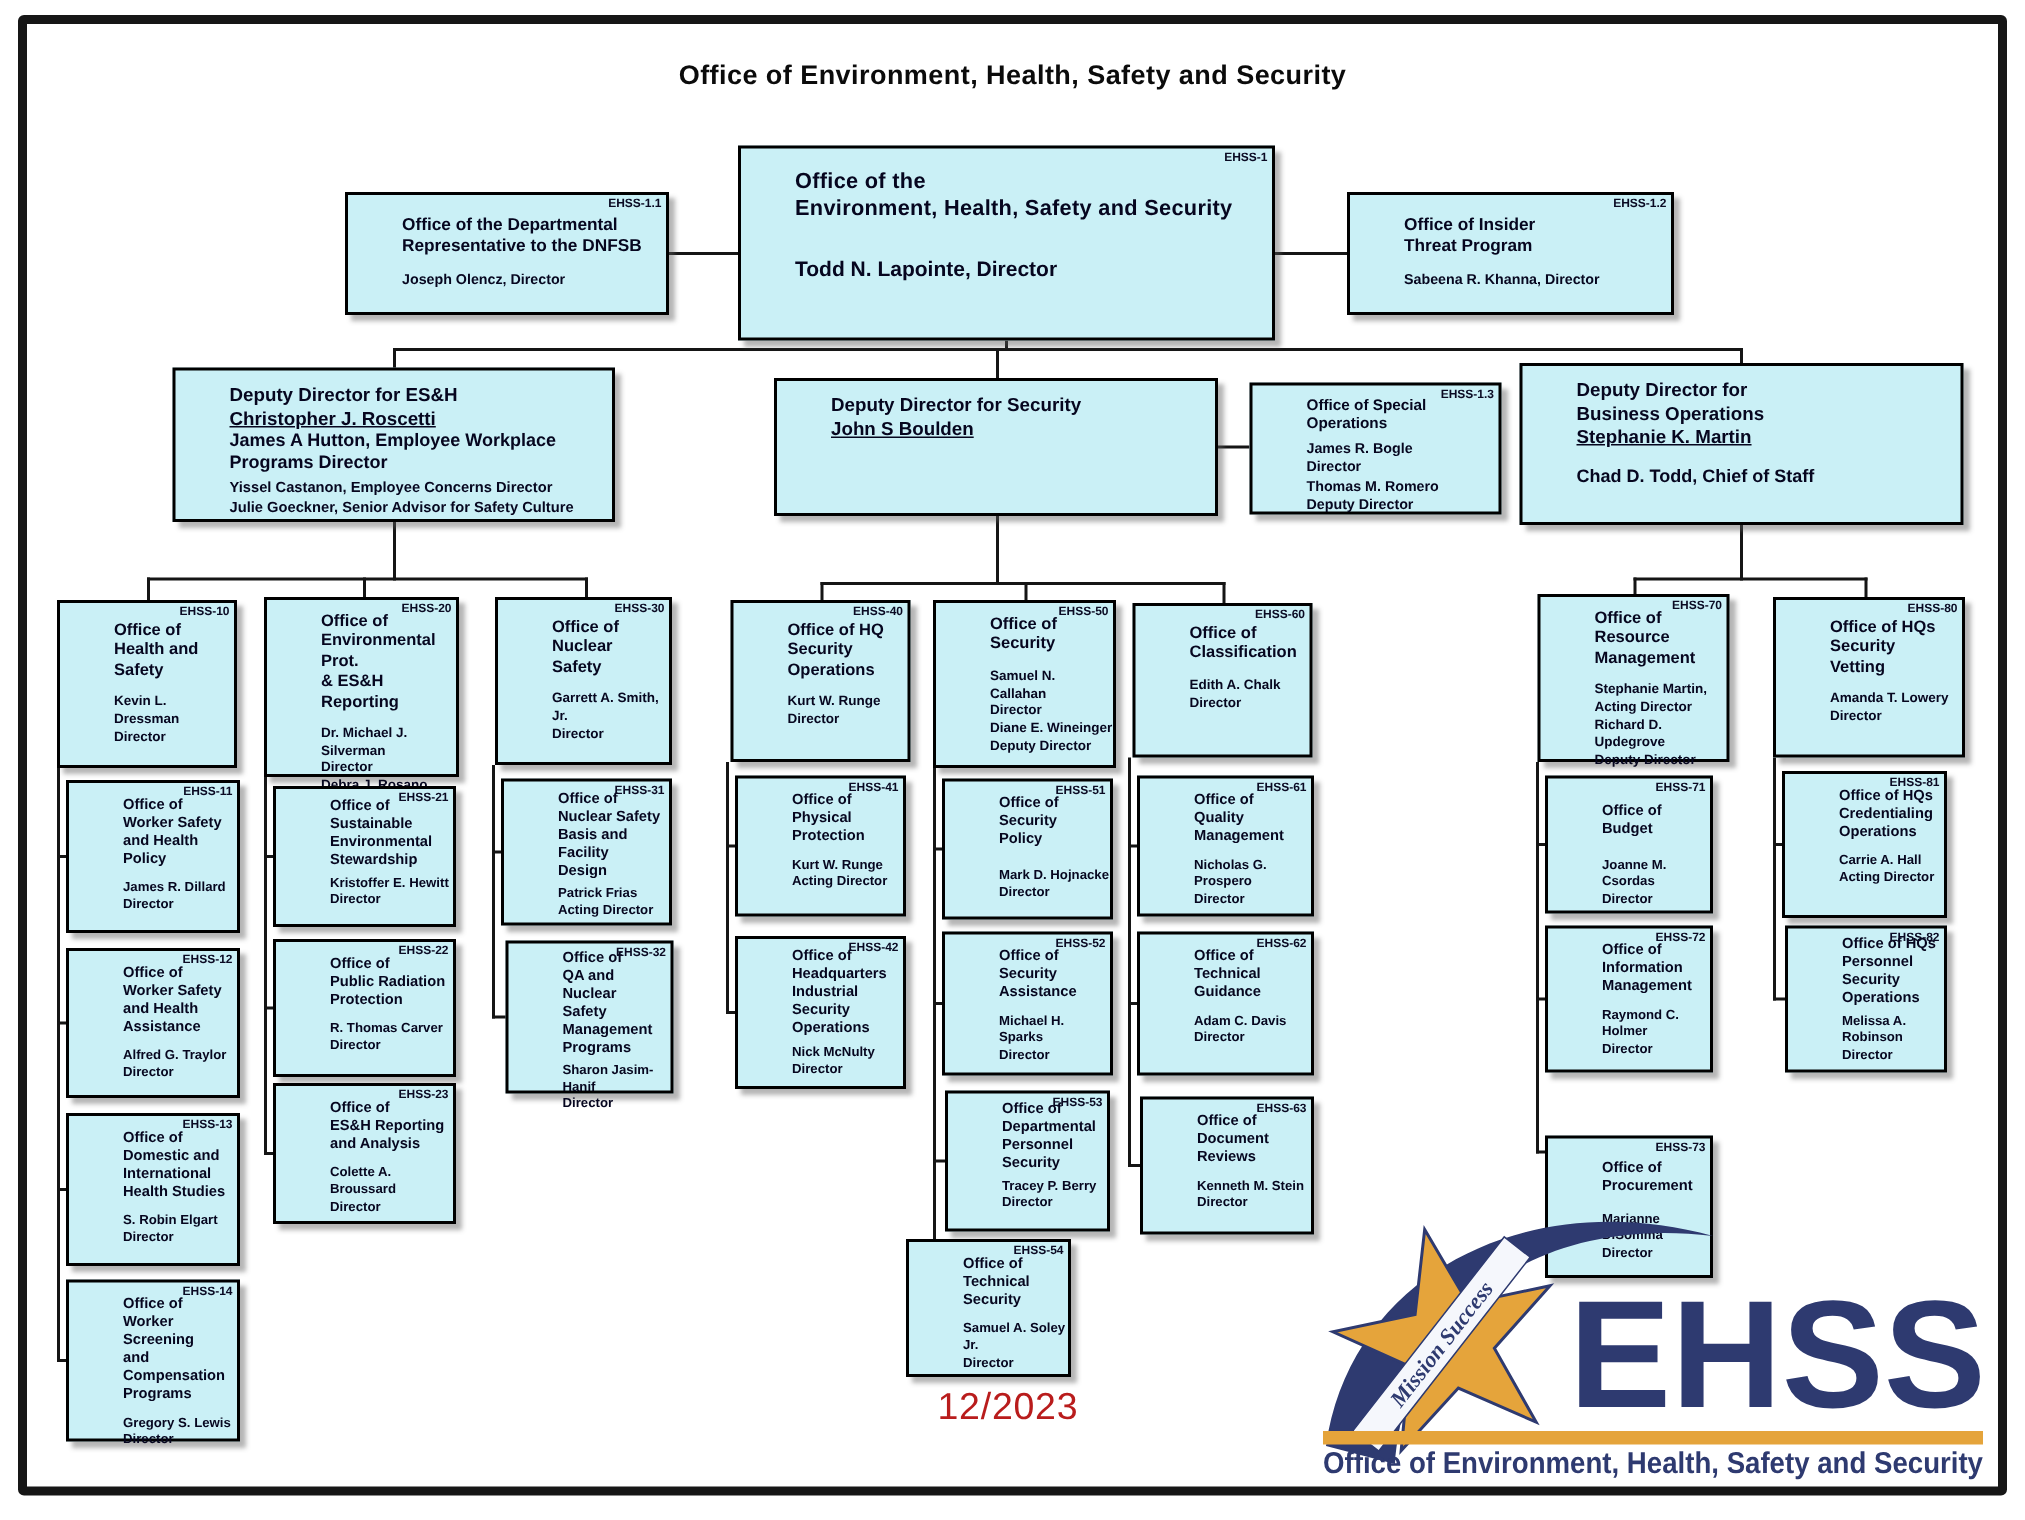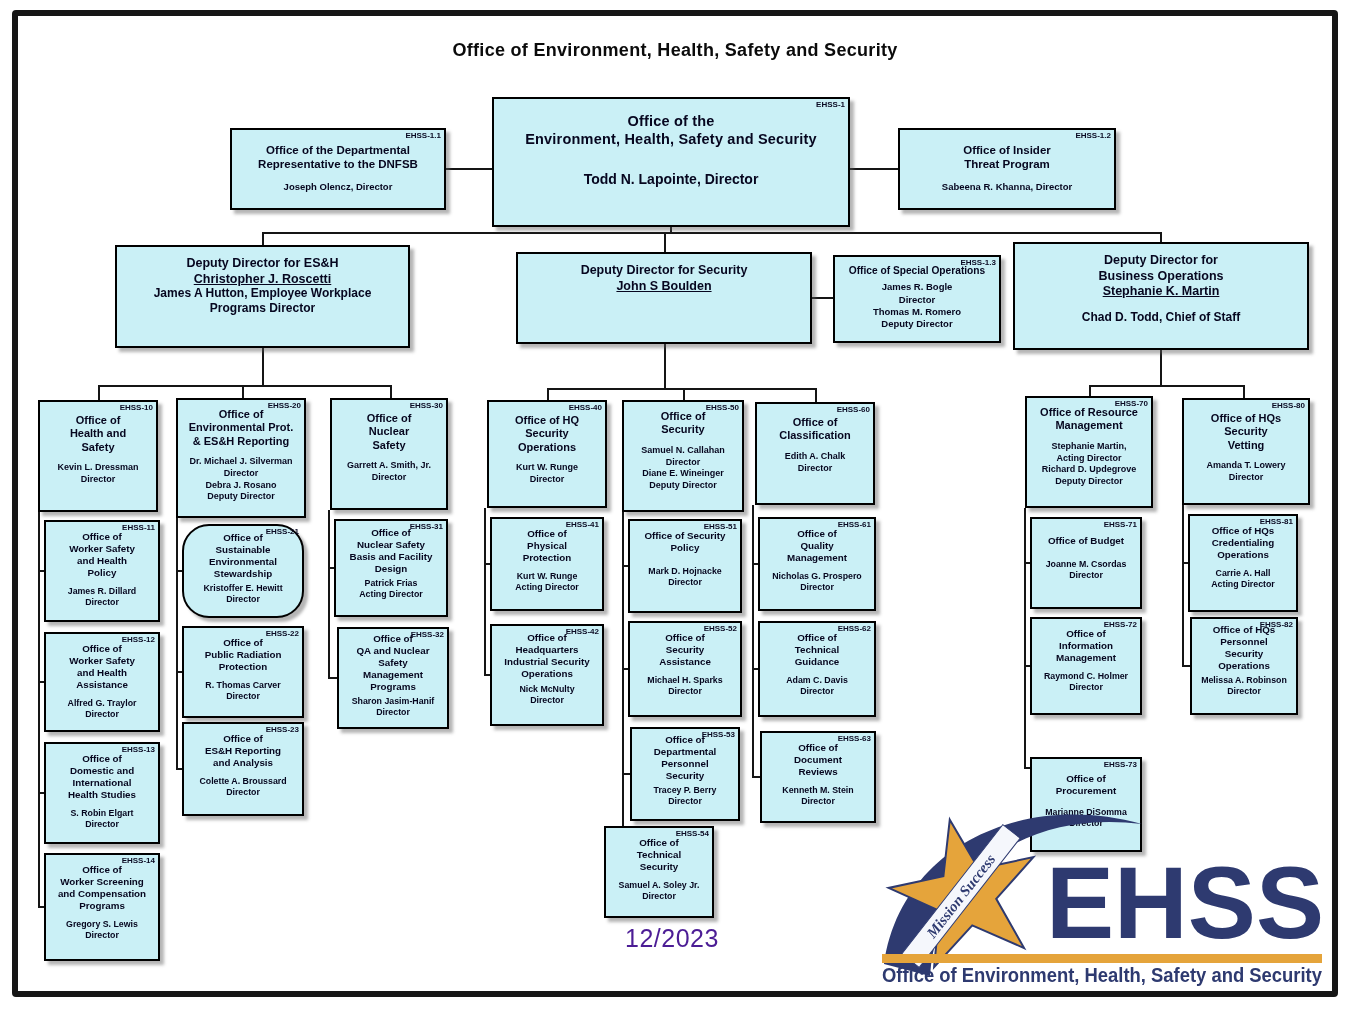--- a/index.html
+++ b/index.html
@@ -3,42 +3,42 @@
 <meta charset="utf-8">
 <style>
   html,body{margin:0;padding:0;background:#fff;}
   body{width:1350px;height:1013px;position:relative;overflow:hidden;
        font-family:"Liberation Sans", sans-serif;}
   .frame{position:absolute;left:12px;top:10px;right:12px;bottom:16px;
          border:6px solid #161616;border-radius:4px;pointer-events:none;}
   .page-title{position:absolute;left:0;right:0;top:40px;text-align:center;
               font-size:18px;font-weight:bold;color:#0b0b0b;letter-spacing:.3px;}
   .bx{position:absolute;background:#caf0f6;border:2px solid #000;
-      box-shadow:4px 4px 3px rgba(90,90,90,.45);text-align:center;box-sizing:border-box;}
+      box-shadow:4px 4px 3px rgba(90,90,90,.45);text-align:left;box-sizing:border-box;padding-left:36px;}
   .code{position:absolute;top:1px;right:3px;font-size:8px;font-weight:bold;color:#0a0a23;}
   .t{white-space:pre-line;font-weight:bold;color:#06061f;line-height:1.22;}
   .p{white-space:pre-line;font-weight:bold;color:#06061f;line-height:1.3;}
   .big .t{font-size:14.5px;padding-top:14px;letter-spacing:.2px;}
   .big .p{font-size:14px;margin-top:22px;}
   .mid .t{font-size:11.5px;padding-top:13px;}
   .mid .p{font-size:9.5px;margin-top:10px;}
   .sm13 .t{font-size:10.2px;padding-top:8px;}
   .sm13 .p{font-size:9.5px;margin-top:4px;}
   .l2 .t{font-size:11px;padding-top:12px;}
   .l2 .p{font-size:9px;margin-top:8px;}
   .l3 .t{font-size:9.8px;padding-top:9px;}
   .l3 .p{font-size:8.8px;margin-top:7px;}
   .dep .h{font-size:12.5px;font-weight:bold;color:#06061f;padding-top:9px;white-space:pre-line;line-height:1.25;}
   .dep .lead{font-size:12.5px;font-weight:bold;color:#06061f;text-decoration:underline;}
   .dep .sub{font-size:12px;font-weight:bold;color:#06061f;white-space:pre-line;line-height:1.3;}
   .dep .gap{margin-top:12px;}
   .dep .extra{font-size:9.8px;font-weight:bold;color:#06061f;white-space:pre-line;margin-top:3px;line-height:1.3;}
   .ln{position:absolute;background:#151515;}
   .ln.h{height:2px;} .ln.v{width:2px;}
-  .date{position:absolute;left:625px;top:924px;font-size:25px;color:#4c1d95;letter-spacing:.5px;}
+  .date{position:absolute;left:625px;top:924px;font-size:25px;color:#b91c1c;letter-spacing:.5px;}
   .logo{position:absolute;left:866px;top:788px;width:466px;height:205px;}
 </style>
 </head>
 <body>
 
 <div class="frame"></div>
 <div class="page-title">Office of Environment, Health, Safety and Security</div>
 
 <div id="connectors">
     <div class="ln h" style="left: 446px; top: 168px; width: 46px;"></div>
@@ -113,20 +113,22 @@
   <div class="t">Office of Insider
 Threat Program</div>
   <div class="p">Sabeena R. Khanna, Director</div>
 </div>
 
 <div class="bx dep" style="left:115px;top:245px;width:295px;height:103px;">
   <div class="h">Deputy Director for ES&amp;H</div>
   <div class="lead">Christopher J. Roscetti</div>
   <div class="sub">James A Hutton, Employee Workplace
 Programs Director</div>
+  <div class="extra">Yissel Castanon, Employee Concerns Director
+Julie Goeckner, Senior Advisor for Safety Culture</div>
 </div>
 <div class="bx dep" style="left:516px;top:252px;width:296px;height:92px;">
   <div class="h">Deputy Director for Security</div>
   <div class="lead">John S Boulden</div>
 </div>
 <div class="bx sm13" style="left:833px;top:255px;width:168px;height:88px;">
   <span class="code">EHSS-1.3</span>
   <div class="t">Office of Special Operations</div>
   <div class="p">James R. Bogle
 Director
@@ -237,21 +239,21 @@
 </div>
 <div class="bx l3" style="left:44px;top:853px;width:116px;height:108px;">
   <span class="code">EHSS-14</span>
   <div class="t">Office of
 Worker Screening
 and Compensation
 Programs</div>
   <div class="p">Gregory S. Lewis
 Director</div>
 </div>
-<div class="bx l3" style="left:182px;top:524px;width:122px;height:94px;border-radius:27px;">
+<div class="bx l3" style="left:182px;top:524px;width:122px;height:94px;">
   <span class="code">EHSS-21</span>
   <div class="t" style="padding-top:6px;">Office of
 Sustainable
 Environmental
 Stewardship</div>
   <div class="p" style="margin-top:3px;">Kristoffer E. Hewitt
 Director</div>
 </div>
 <div class="bx l3" style="left:182px;top:626px;width:122px;height:92px;">
   <span class="code">EHSS-22</span>

